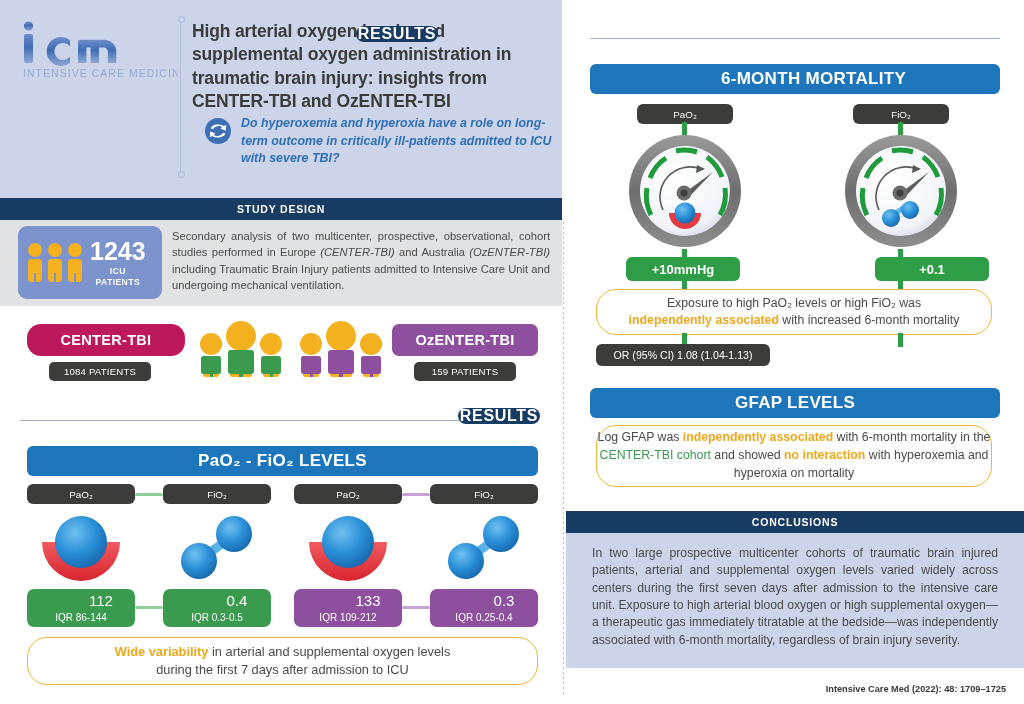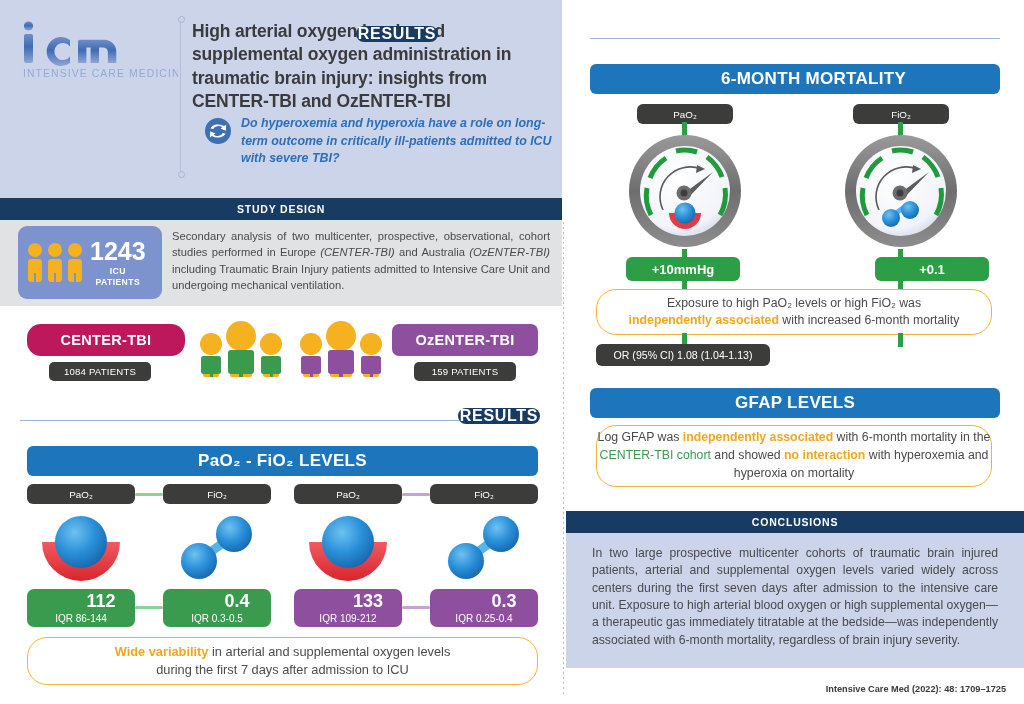--- a/index.html
+++ b/index.html
@@ -114,21 +114,21 @@
     position: absolute; height: 20px; border-radius: 6px; background: #3c3c3b;
     color: #fff; font-size: 9.8px; display: flex; align-items: center; justify-content: center;
   }
   .link-line { position: absolute; height: 3px; border-radius: 2px; }
 
   .val-box {
     position: absolute; height: 38px; border-radius: 7px;
     color: #fff; display: flex; flex-direction: column;
     align-items: center; justify-content: center; line-height: 1.1;
   }
-  .val-num { font-size: 18px; font-weight: bold; margin-left: 40px; }
+  .val-num { font-size: 15px; font-weight: normal; margin-left: 40px; }
   .val-iqr { font-size: 10px; margin-top: 2px; }
 
   .note-box {
     position: absolute; border: 1.4px solid #f2b434; border-radius: 20px;
     background: #fff; display: flex; align-items: center; justify-content: center;
     text-align: center; color: #4a4a4a;
   }
   .hl-amber { color: #f0a71c; font-weight: bold; }
   .hl-green { color: #3a9a4e; }
 

